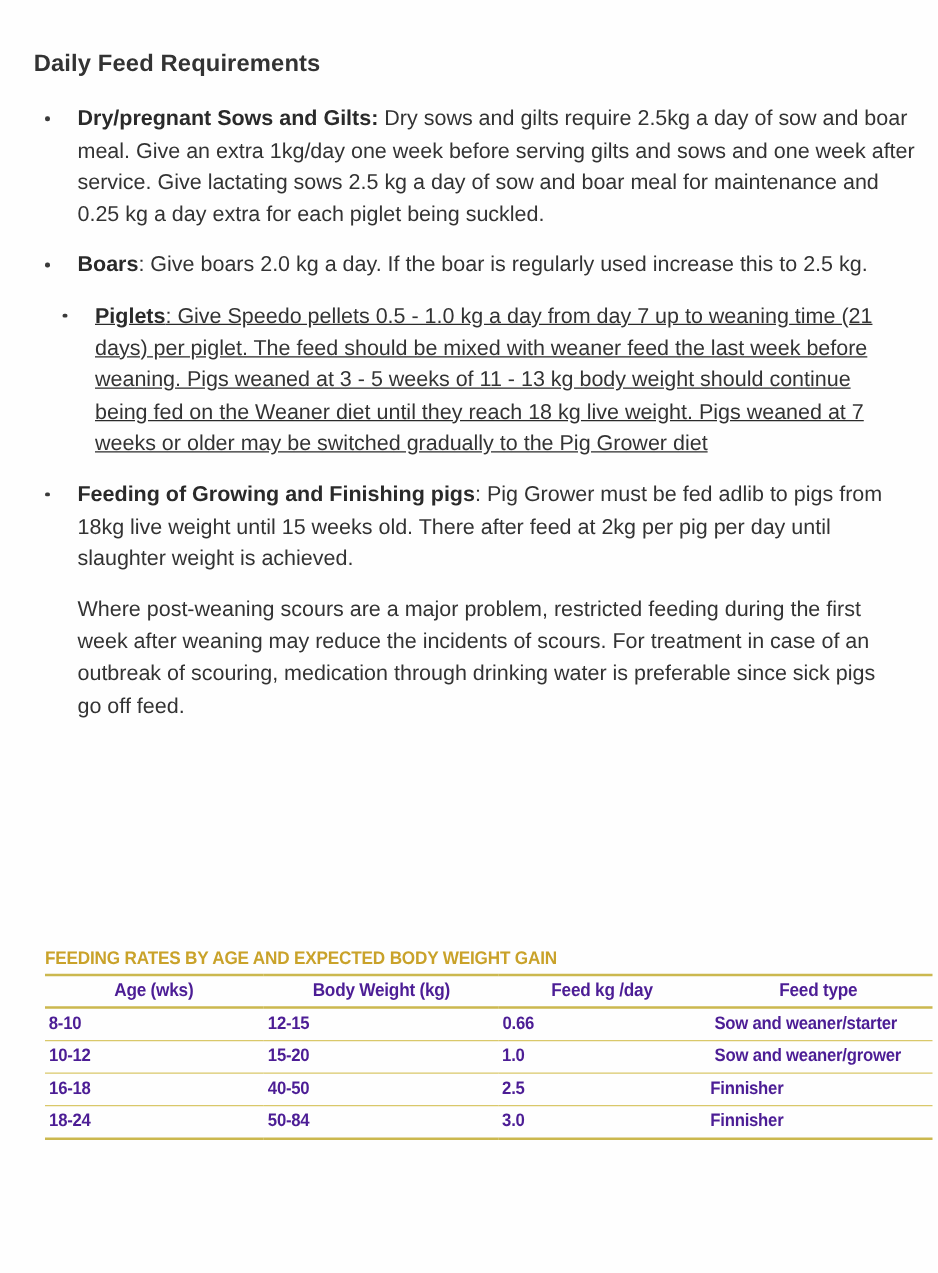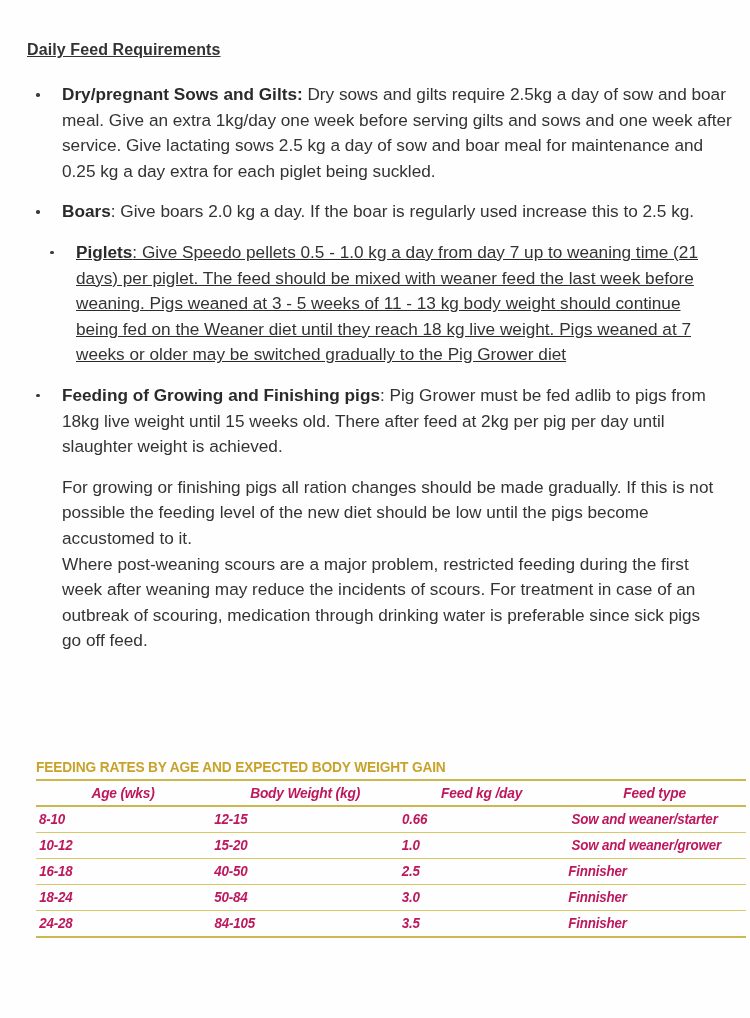--- a/index.html
+++ b/index.html
@@ -21,25 +21,24 @@
     width: 750px;
     height: 1018px;
     background: #fefefe;
   }
 
   
   .doc-title {
     position: absolute;
     left: 27px;
     top: 41px;
-    font-size: 16px;
+    font-size: 19px;
     font-weight: bold;
     color: #333333;
     letter-spacing: 0.1px;
-    text-decoration: underline;
   }
 
   
   .body-block {
     position: absolute;
     left: 0;
     top: 82px;
     width: 750px;
   }
 
@@ -113,28 +112,27 @@
     white-space: nowrap;
   }
   table.feed-table {
     width: 710px;
     border-collapse: collapse;
     table-layout: fixed;
   }
   table.feed-table th,
   table.feed-table td {
     font-size: 14.4px;
-    color: #be185d;
+    color: #4c1d95;
     padding: 4px 2px 5px 2px;
     border-top: 1.6px solid #d9c86a;
     border-bottom: 1.6px solid #d9c86a;
     white-space: nowrap;
     font-family: "Liberation Sans Narrow", "Liberation Sans", sans-serif;
     letter-spacing: -0.2px;
-    font-style: italic;
   }
   table.feed-table th {
     font-weight: bold;
     font-size: 14.8px;
     border-top: 2px solid #cbb84f;
     border-bottom: 2px solid #cbb84f;
     padding-top: 4px;
     padding-bottom: 4px;
   }
   table.feed-table td {
@@ -185,21 +183,20 @@
     </div>
 
     <div class="bullet-item">
       <span class="bullet-dot"></span>
       <div class="para">
         <b>Feeding of Growing and Finishing pigs</b><span>: Pig Grower must be fed adlib to pigs from 18kg live weight until 15 weeks old. There after feed at 2kg per pig per day until slaughter weight is achieved.</span>
       </div>
     </div>
 
     <div class="plain-block">
-      <p class="gap-para">For growing or finishing pigs all ration changes should be made gradually. If this is not possible the feeding level of the new diet should be low until the pigs become accustomed to it.</p>
       <p>Where post-weaning scours are a major problem, restricted feeding during the first week after weaning may reduce the incidents of scours. For treatment in case of an outbreak of scouring, medication through drinking water is preferable since sick pigs go off feed.</p>
     </div>
 
   </div>
 
   <div class="table-wrap">
     <div class="table-title">FEEDING RATES BY AGE AND EXPECTED BODY WEIGHT GAIN</div>
     <table class="feed-table">
       <colgroup>
         <col class="col-age">
@@ -233,23 +230,17 @@
           <td><span class="cell-inner">40-50</span></td>
           <td><span class="cell-inner">2.5</span></td>
           <td><span class="cell-inner">Finnisher</span></td>
         </tr>
         <tr>
           <td><span class="cell-inner">18-24</span></td>
           <td><span class="cell-inner">50-84</span></td>
           <td><span class="cell-inner">3.0</span></td>
           <td><span class="cell-inner">Finnisher</span></td>
         </tr>
-        <tr>
-          <td><span class="cell-inner">24-28</span></td>
-          <td><span class="cell-inner">84-105</span></td>
-          <td><span class="cell-inner">3.5</span></td>
-          <td><span class="cell-inner">Finnisher</span></td>
-        </tr>
       </tbody>
     </table>
   </div>
 
 </div>
 
 </body></html>

